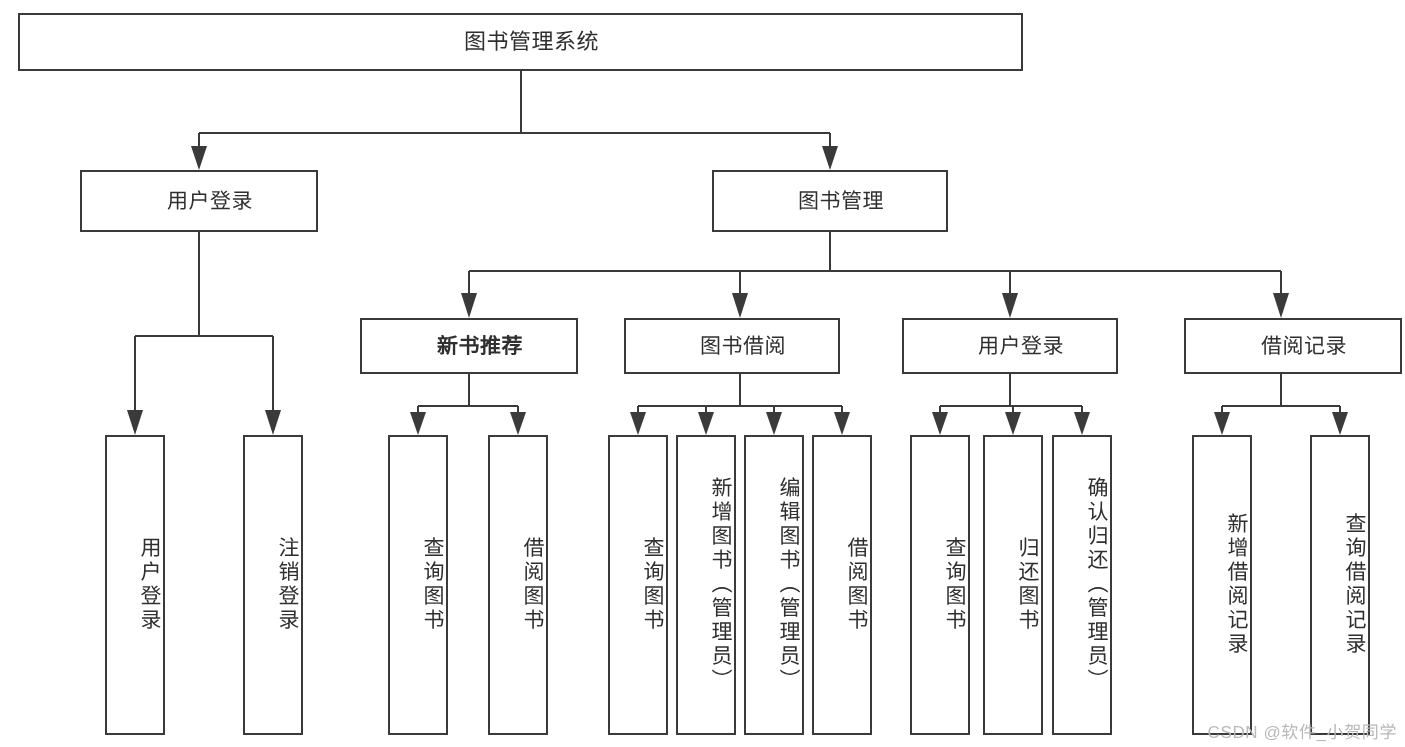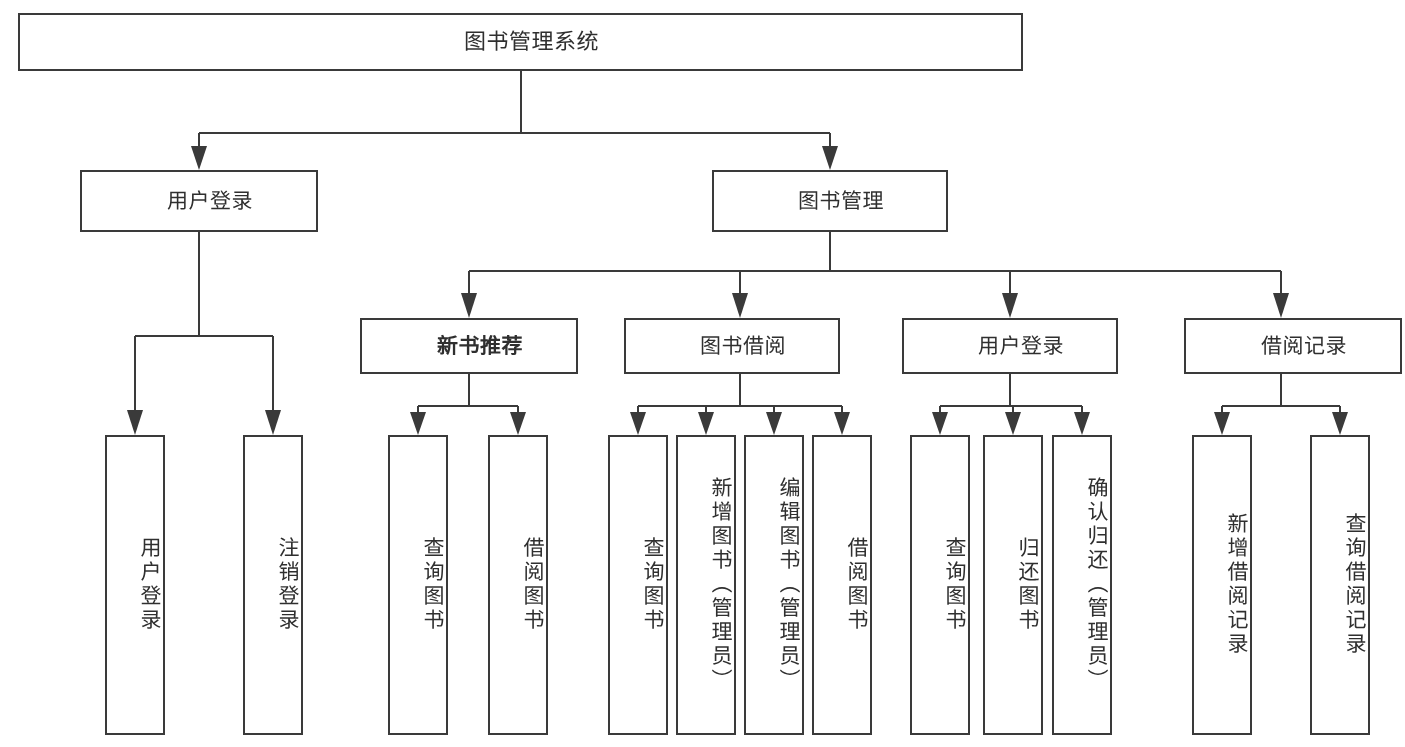--- a/index.html
+++ b/index.html
@@ -185,14 +185,15 @@
   <div class="node vert" style="left:744px; top:435px; width:60px; height:300px;">编辑图书（管理员）</div>
   <div class="node vert" style="left:812px; top:435px; width:60px; height:300px;">借阅图书</div>
 
   <div class="node vert" style="left:910px; top:435px; width:60px; height:300px;">查询图书</div>
   <div class="node vert" style="left:983px; top:435px; width:60px; height:300px;">归还图书</div>
   <div class="node vert" style="left:1052px; top:435px; width:60px; height:300px;">确认归还（管理员）</div>
 
   <div class="node vert" style="left:1192px; top:435px; width:60px; height:300px;">新增借阅记录</div>
   <div class="node vert" style="left:1310px; top:435px; width:60px; height:300px;">查询借阅记录</div>
 
+  <div id="watermark">CSDN @软件_小贺同学</div>
 
 </div>
 
 </body></html>

